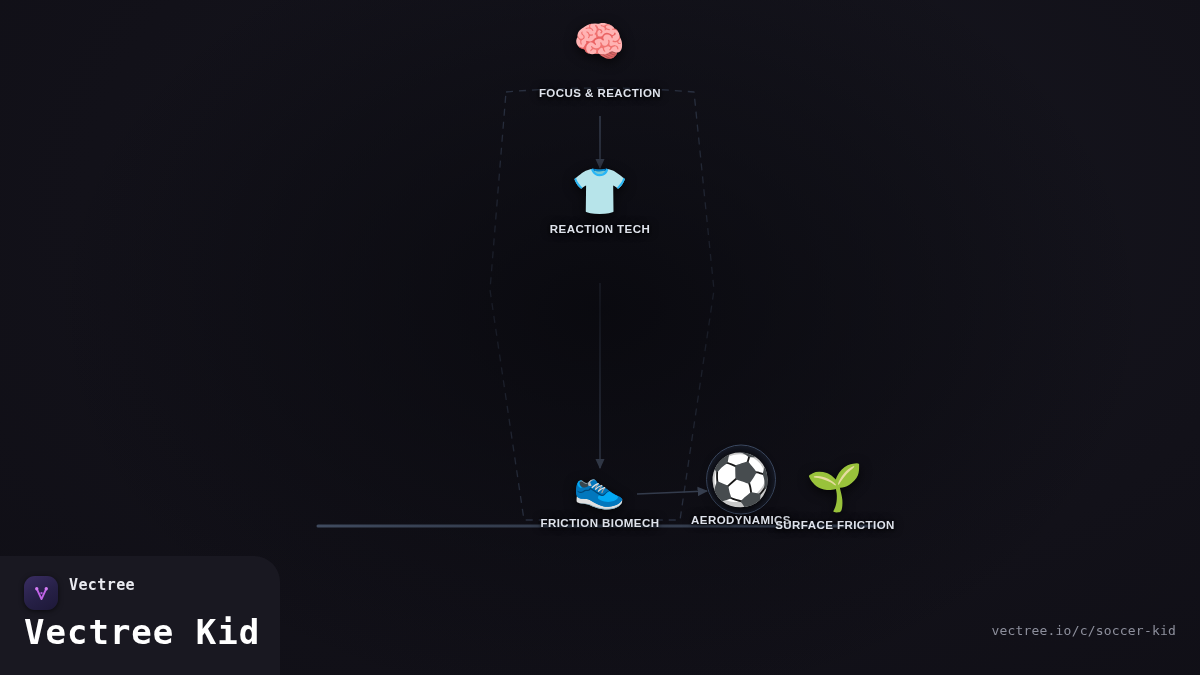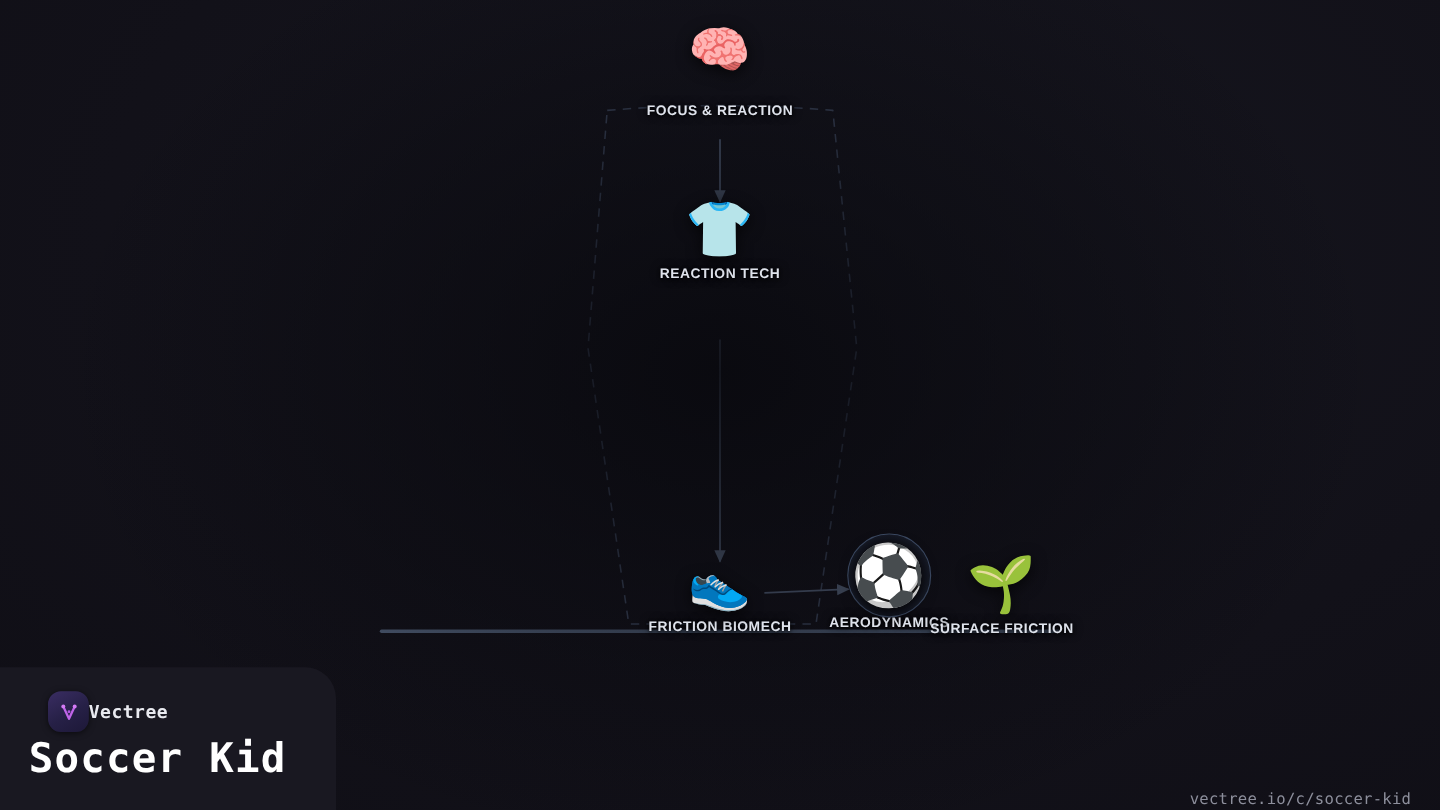--- a/index.html
+++ b/index.html
@@ -61,42 +61,42 @@
 
   
   #footer-panel{
     position:absolute; left:-30px; top:556px;
     width:310px; height:150px;
     background:#1b1a23;
     border-radius:26px;
     opacity:.85;
   }
   #brand{
-    position:absolute; left:40px; top:576px;
-    display:flex; align-items:center; z-index:9;
+    position:absolute; left:24px; top:576px;
+    display:flex; align-items:flex-start; gap:11px; z-index:9;
   }
   #brand-logo{
     width:34px; height:34px; border-radius:11px;
     background:linear-gradient(150deg,#3a2d63 0%,#262046 55%,#1d1838 100%);
     display:flex; align-items:center; justify-content:center;
     box-shadow:0 1px 5px rgba(0,0,0,.6);
   }
   #brand-name{
     font-family:"DejaVu Sans Mono", monospace;
     font-size:15px; font-weight:bold; color:#e9eaf0; letter-spacing:.4px;
   }
   #page-title{
     position:absolute; left:24px; top:612px; z-index:9;
     font-family:"DejaVu Sans Mono", monospace;
     font-size:34px; font-weight:bold; color:#ffffff; letter-spacing:1px;
   }
   #footer-url{
     position:absolute; right:24px; top:623px; z-index:9;
     font-family:"DejaVu Sans Mono", monospace;
-    font-size:13px; color:#8d8f9c; letter-spacing:.2px;margin-top:36px;
+    font-size:13px; color:#8d8f9c; letter-spacing:.2px;
   }
 </style>
 </head>
 <body>
 
 <div id="canvas">
 
   <svg id="graph-svg" viewBox="0 0 1200 675" xmlns="http://www.w3.org/2000/svg">
     <defs>
       <marker id="arrow" viewBox="0 0 10 10" refX="9" refY="5" markerWidth="7" markerHeight="7" orient="auto-start-reverse">
@@ -150,15 +150,15 @@
     <svg width="19" height="19" viewBox="0 0 24 24" xmlns="http://www.w3.org/2000/svg">
       <path d="M6 6 L12 19 L18 6" fill="none" stroke="#c064e8" stroke-width="2.4" stroke-linecap="round" stroke-linejoin="round"></path>
       <circle cx="6" cy="6" r="2.1" fill="#d47bf5"></circle>
       <circle cx="18" cy="6" r="2.1" fill="#d47bf5"></circle>
       <circle cx="12" cy="11.5" r="1.5" fill="#b158e0"></circle>
     </svg>
   </div>
   <span id="brand-name">Vectree</span>
 </div>
 
-<div id="page-title">Soccer Kid</div>
+<div id="page-title">Vectree Kid</div>
 
 <div id="footer-url">vectree.io/c/soccer-kid</div>
 
 </body></html>

